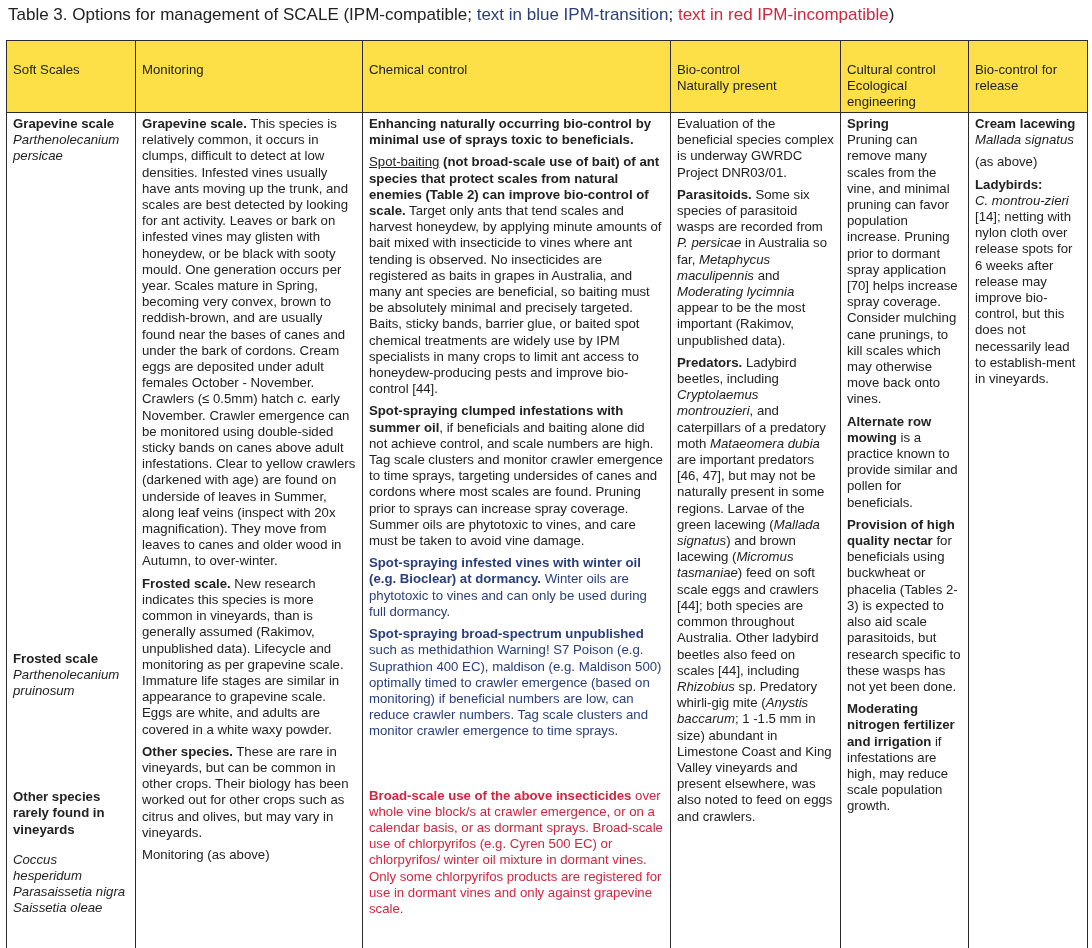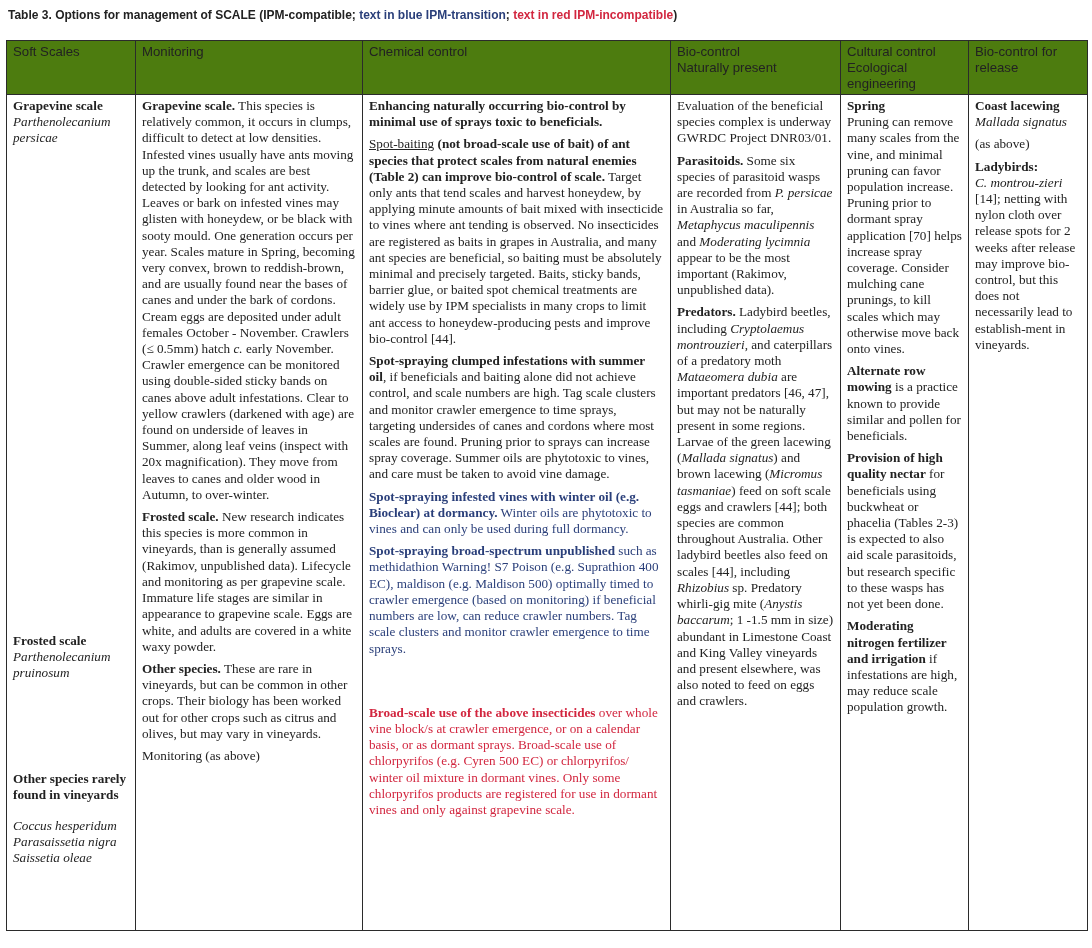--- a/index.html
+++ b/index.html
@@ -4,47 +4,46 @@
 <style>
   html, body { margin: 0; padding: 0; background: #ffffff; }
   body {
     width: 1092px; height: 948px; overflow: hidden;
     font-family: "Liberation Sans", sans-serif;
     color: #222222;
     position: relative;
   }
   .caption {
     position: absolute; left: 8px; top: 6px;
-    font-size: 12px; line-height: 18px; color: #222;
+    font-size: 17px; line-height: 18px; color: #222;
     white-space: nowrap;
-    font-weight: bold;
   }
   .blue { color: #2a3f7a; }
   .red { color: #d2263f; }
   table.main {
     position: absolute; left: 6px; top: 40px;
     border-collapse: collapse;
     table-layout: fixed;
     width: 1081px;
   }
   table.main td, table.main th {
     border: 1px solid #2b2b2b;
     vertical-align: top;
     padding: 3px 6px 0 6px;
     font-size: 13.2px;
     line-height: 16.2px;
     text-align: left;
     font-weight: normal;
   }
   table.main th {
-    background: #4d7c0f;
+    background: #fde047;
     height: 50px;
-    padding-top: 3px;
+    padding-top: 21px;
   }
-  table.main td { height: 832px; font-family: Liberation Serif, serif; }
+  table.main td { height: 832px; }
   .blk { margin: 0 0 6px 0; }
   .blk.tight { margin-bottom: 0; margin-top: 48px; }
   b { font-weight: bold; }
   i { font-style: italic; }
   u { text-decoration: underline; }
   .spacer-a { height: 486px; }
   .spacer-c { height: 14px; }
 </style>
 </head>
 <body>
@@ -147,24 +146,24 @@
         <div class="blk">
           <b>Provision of high quality nectar</b><span> for beneficials using buckwheat or phacelia (Tables 2-3) is expected to also aid scale parasitoids, but research specific to these wasps has not yet been done.</span>
         </div>
         <div class="blk">
           <b>Moderating nitrogen fertilizer and irrigation</b><span> if infestations are high, may reduce scale population growth.</span>
         </div>
       </td>
 
       <td>
         <div class="blk">
-          <b>Coast lacewing</b><br>
+          <b>Cream lacewing</b><br>
           <i>Mallada signatus</i>
         </div>
         <div class="blk">(as above)</div>
         <div class="blk">
           <b>Ladybirds:</b><br>
-          <i>C. montrou-zieri</i><span> [14]; netting with nylon cloth over release spots for 2 weeks after release may improve bio-control, but this does not necessarily lead to establish-ment in vineyards.</span>
+          <i>C. montrou-zieri</i><span> [14]; netting with nylon cloth over release spots for 6 weeks after release may improve bio-control, but this does not necessarily lead to establish-ment in vineyards.</span>
         </div>
       </td>
     </tr>
   </tbody>
 </table>
 
 </body></html>

